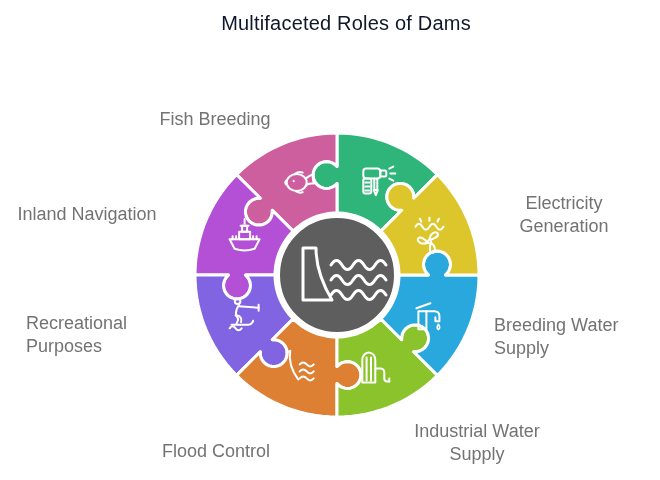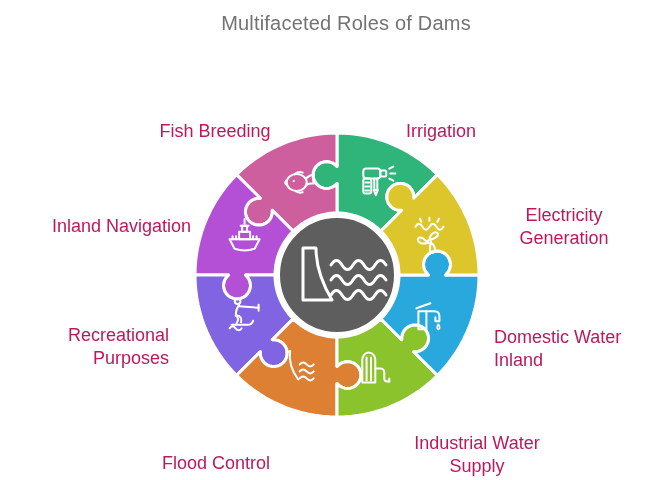--- a/index.html
+++ b/index.html
@@ -2,34 +2,34 @@
 <html><head>
 <meta charset="utf-8">
 <style>
   html,body{margin:0;padding:0;background:#ffffff;}
   .canvas{
     position:relative;width:660px;height:480px;background:#ffffff;
     font-family:"Liberation Sans",sans-serif;overflow:hidden;
   }
   .title{
     position:absolute;left:32px;top:12px;width:628px;text-align:center;
-    font-size:20px;font-weight:500;color:#737373;letter-spacing:.2px;
+    font-size:20px;font-weight:500;color:#0f172a;letter-spacing:.2px;
   }
   .wheel-svg{position:absolute;left:0;top:0;}
   .label{
-    position:absolute;font-size:18px;line-height:23px;color:#be185d;margin-top:12px;
+    position:absolute;font-size:18px;line-height:23px;color:#737373;
   }
   #lbl-fish        {left:115px;top:108px;width:200px;text-align:center;}
   #lbl-irrigation  {left:341px;top:108px;width:200px;text-align:center;}
-  #lbl-inland      {left:19px;  top:203px;width:172px;text-align:right;}
+  #lbl-inland      {left:1px;  top:203px;width:172px;text-align:center;}
   #lbl-electricity {left:494px;top:192px;width:140px;text-align:center;}
   #lbl-domestic    {left:494px;top:314px;width:152px;text-align:left;}
   #lbl-industrial  {left:397px;top:420px;width:160px;text-align:center;}
   #lbl-flood       {left:116px;top:440px;width:200px;text-align:center;}
-  #lbl-recreational{left:19px; top:312px;width:150px;text-align:right;}
+  #lbl-recreational{left:26px; top:312px;width:150px;}
 </style>
 </head>
 <body>
 
 <div class="canvas">
   <div class="title">Multifaceted Roles of Dams</div>
 
   <svg id="wheel" class="wheel-svg" width="660" height="480" viewBox="0 0 660 480">
       <path d="M337.00,213.00L337.00,183.50L334.85,185.61L332.29,187.20L329.44,188.18L326.44,188.50L323.45,188.15L320.61,187.14L318.06,185.53L315.94,183.39L314.34,180.84L313.35,177.99L313.01,175.00L313.35,172.01L314.34,169.16L315.94,166.61L318.06,164.47L320.61,162.86L323.45,161.85L326.44,161.50L329.44,161.82L332.29,162.80L334.85,164.39L337.00,166.50L337.00,133.00L344.43,133.19L351.84,133.78L359.21,134.75L366.52,136.10L373.75,137.84L380.88,139.95L387.89,142.43L394.76,145.28L401.47,148.48L408.00,152.02L414.34,155.91L420.47,160.12L426.36,164.65L432.02,169.47L437.41,174.59L437.41,174.59L413.72,198.28L413.70,195.27L413.01,192.33L411.68,189.63L409.79,187.28L407.43,185.41L404.71,184.11L401.77,183.45L398.75,183.46L395.82,184.14L393.10,185.45L390.75,187.33L388.87,189.68L387.56,192.40L386.88,195.33L386.88,198.35L387.54,201.29L388.83,204.01L390.70,206.37L393.05,208.26L395.75,209.59L398.69,210.28L401.70,210.30L380.84,231.16L378.49,228.93L376.02,226.82L373.44,224.84L370.77,223.00L368.00,221.31L365.15,219.76L362.22,218.36L359.22,217.12L356.16,216.03L353.05,215.11L349.89,214.35L346.70,213.76L343.48,213.34L340.24,213.08Z" fill="#2fb57a" stroke="#ffffff" stroke-width="3" stroke-linejoin="round" stroke-linecap="round"></path>
       <path d="M293.16,231.16L272.30,210.30L272.28,213.31L271.59,216.25L270.26,218.95L268.37,221.30L266.01,223.17L263.29,224.46L260.35,225.12L257.33,225.12L254.40,224.44L251.68,223.13L249.33,221.25L247.45,218.90L246.14,216.18L245.46,213.25L245.45,210.23L246.11,207.29L247.41,204.57L249.28,202.21L251.63,200.32L254.33,198.99L257.27,198.30L260.28,198.28L236.59,174.59L241.98,169.47L247.64,164.65L253.53,160.12L259.66,155.91L266.00,152.02L272.53,148.48L279.24,145.28L286.11,142.43L293.12,139.95L300.25,137.84L307.48,136.10L314.79,134.75L322.16,133.78L329.57,133.19L337.00,133.00L337.00,133.00L337.00,166.50L334.85,164.39L332.29,162.80L329.44,161.82L326.44,161.50L323.45,161.85L320.61,162.86L318.06,164.47L315.94,166.61L314.34,169.16L313.35,172.01L313.01,175.00L313.35,177.99L314.34,180.84L315.94,183.39L318.06,185.53L320.61,187.14L323.45,188.15L326.44,188.50L329.44,188.18L332.29,187.20L334.85,185.61L337.00,183.50L337.00,213.00L333.76,213.08L330.52,213.34L327.30,213.76L324.11,214.35L320.95,215.11L317.84,216.03L314.78,217.12L311.78,218.36L308.85,219.76L306.00,221.31L303.23,223.00L300.56,224.84L297.98,226.82L295.51,228.93Z" fill="#ce5f9e" stroke="#ffffff" stroke-width="3" stroke-linejoin="round" stroke-linecap="round"></path>
@@ -108,21 +108,20 @@
         </g>
       </g>
       <g transform="translate(337,275)" stroke="#ffffff" fill="none" stroke-width="3" stroke-linecap="round" stroke-linejoin="round">
         <path d="M-34,-27 H-21 C-21,-8 -14,10 -5,25 H-34 Z"></path>
         <path d="M-6,-10 q5.5,-9 11,0 t11,0 t11,0 t11,0 t11,0"></path>
         <path d="M-6,5 q5.5,-9 11,0 t11,0 t11,0 t11,0 t11,0"></path>
         <path d="M-6,20 q5.5,-9 11,0 t11,0 t11,0 t11,0 t11,0"></path>
       </g>
     </svg>
 
-  <div class="label" id="lbl-irrigation">Irrigation</div>
   <div class="label" id="lbl-fish">Fish Breeding</div>
   <div class="label" id="lbl-inland">Inland Navigation</div>
   <div class="label" id="lbl-recreational">Recreational Purposes</div>
   <div class="label" id="lbl-flood">Flood Control</div>
   <div class="label" id="lbl-industrial">Industrial Water Supply</div>
-  <div class="label" id="lbl-domestic">Domestic Water Inland</div>
+  <div class="label" id="lbl-domestic">Breeding Water Supply</div>
   <div class="label" id="lbl-electricity">Electricity Generation</div>
 </div>
 
 </body></html>

